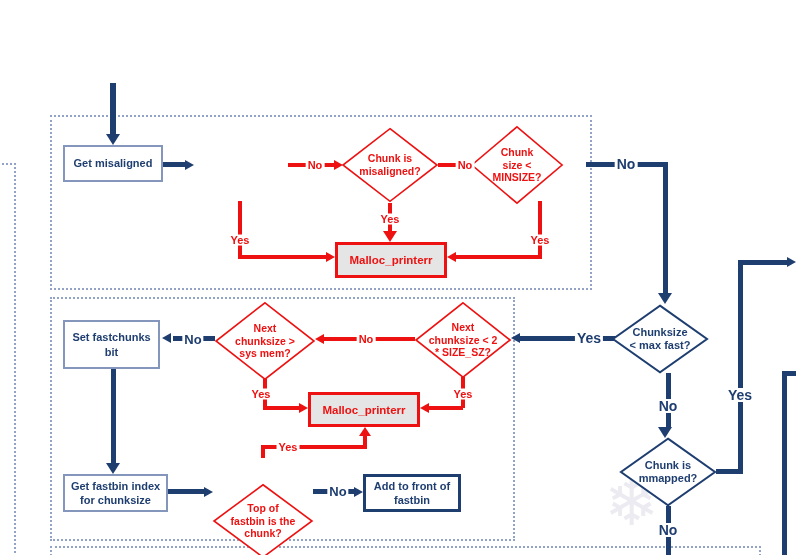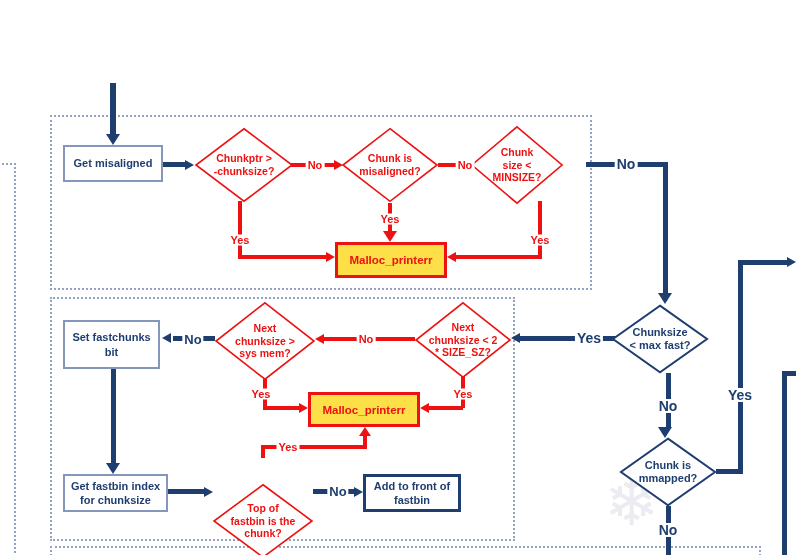--- a/index.html
+++ b/index.html
@@ -33,21 +33,21 @@
     font-size:35px;font-weight:700;z-index:4;letter-spacing:1px;
   }
   
   .pbox{
     position:absolute;background:#fff;border:2px solid var(--lightb);color:var(--navy);
     font-size:11px;font-weight:700;display:flex;align-items:center;justify-content:center;
     text-align:center;white-space:pre-line;line-height:1.3;z-index:4;box-sizing:border-box;
   }
   .pbox.strong{border:3px solid var(--navy);}
   .ebox{
-    position:absolute;background:#fde047;border:3px solid var(--red);color:var(--red);
+    position:absolute;background:#e5e5e5;border:3px solid var(--red);color:var(--red);
     font-size:11.5px;font-weight:700;display:flex;align-items:center;justify-content:center;
     text-align:center;z-index:4;box-sizing:border-box;
   }
   
   .dia{position:absolute;z-index:4;}
   .dia svg{position:absolute;left:0;top:0;width:100%;height:100%;overflow:visible;}
   .dia polygon{fill:#fff;stroke:var(--ac);stroke-width:1.6;vector-effect:non-scaling-stroke;}
   .dia.c-navy polygon{stroke-width:2;}
   .dtext{
     position:absolute;inset:0;display:flex;align-items:center;justify-content:center;
@@ -154,27 +154,20 @@
   </div>
   <div class="pbox" style="left:63px;top:474px;width:105px;height:38px;">
     <span>Get fastbin index
 for chunksize</span>
   </div>
   <div class="pbox strong" style="left:363px;top:474px;width:98px;height:38px;">
     <span>Add to front of
 fastbin</span>
   </div>
 
-  <div class="dia c-red" style="left:195px;top:128px;width:98px;height:74px;">
-    <svg viewBox="0 0 100 100" preserveAspectRatio="none">
-        <polygon points="50,1 99,50 50,99 1,50"></polygon>
-      </svg>
-    <span class="dtext">Chunkptr &gt;
--chunksize?</span>
-  </div>
   <div class="dia c-red" style="left:342px;top:128px;width:96px;height:74px;">
     <svg viewBox="0 0 100 100" preserveAspectRatio="none">
         <polygon points="50,1 99,50 50,99 1,50"></polygon>
       </svg>
     <span class="dtext">Chunk is
 misaligned?</span>
   </div>
   <div class="dia c-red" style="left:471px;top:126px;width:92px;height:78px;">
     <svg viewBox="0 0 100 100" preserveAspectRatio="none">
         <polygon points="50,1 99,50 50,99 1,50"></polygon>

